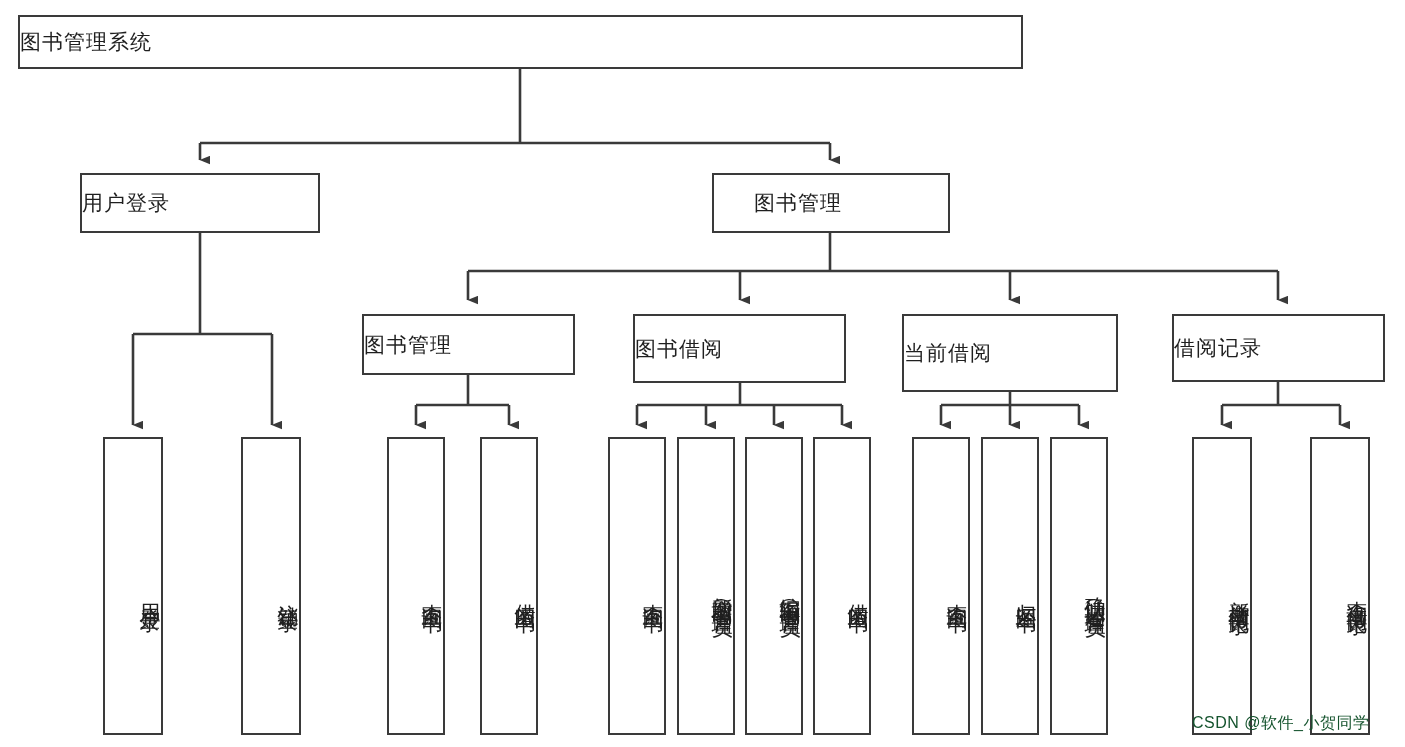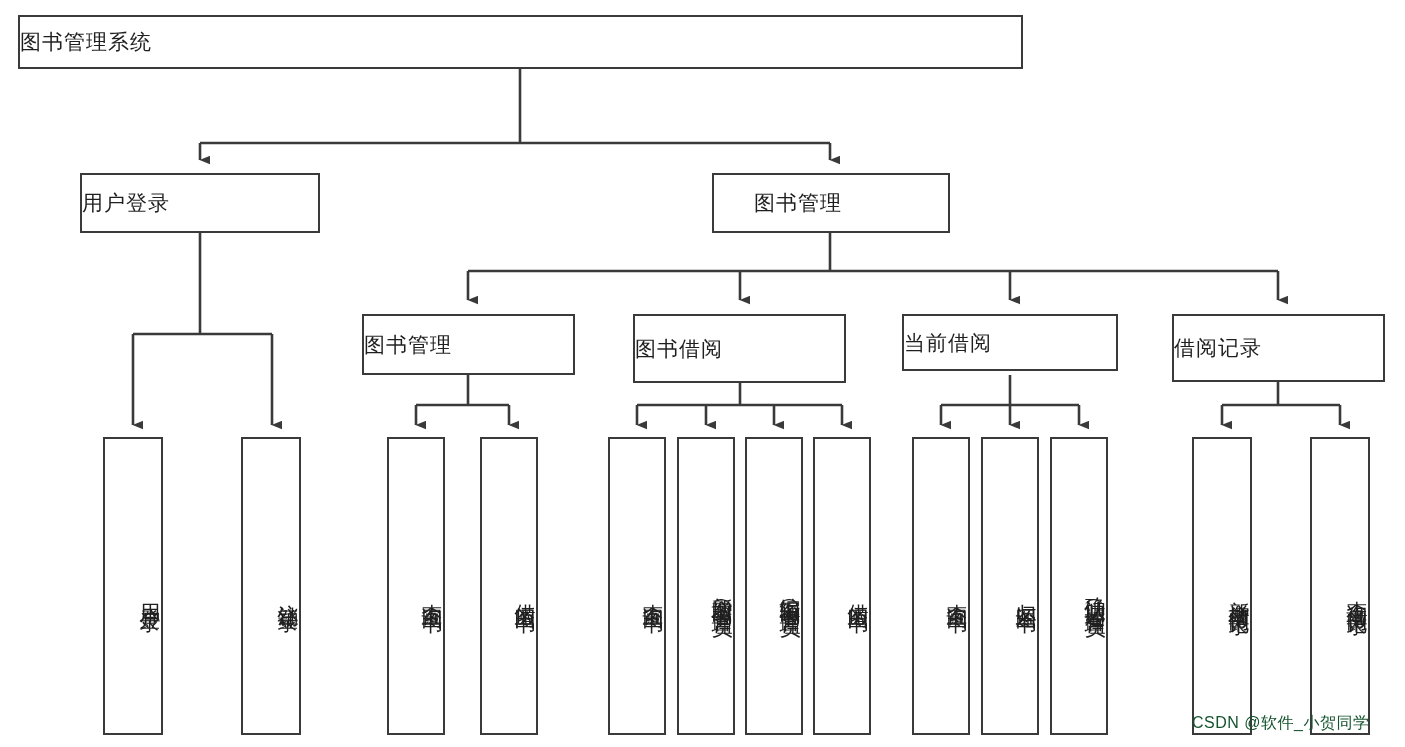--- a/index.html
+++ b/index.html
@@ -84,21 +84,21 @@
   <div class="node h" style="left:712px;top:173px;width:238px;height:60px;padding-left:40px;">
     <span>图书管理</span>
   </div>
 
   <div class="node h" style="left:362px;top:314px;width:213px;height:61px;">
     <span>图书管理</span>
   </div>
   <div class="node h" style="left:633px;top:314px;width:213px;height:69px;">
     <span>图书借阅</span>
   </div>
-  <div class="node h" style="left:902px;top:314px;width:216px;height:57px;">
+  <div class="node h" style="left:902px;top:314px;width:216px;height:78px;">
     <span>当前借阅</span>
   </div>
   <div class="node h" style="left:1172px;top:314px;width:213px;height:68px;">
     <span>借阅记录</span>
   </div>
 
   <div class="node v" style="left:103px;top:437px;width:60px;height:298px;">
     <span>用户登录</span>
   </div>
   <div class="node v" style="left:241px;top:437px;width:60px;height:298px;">

